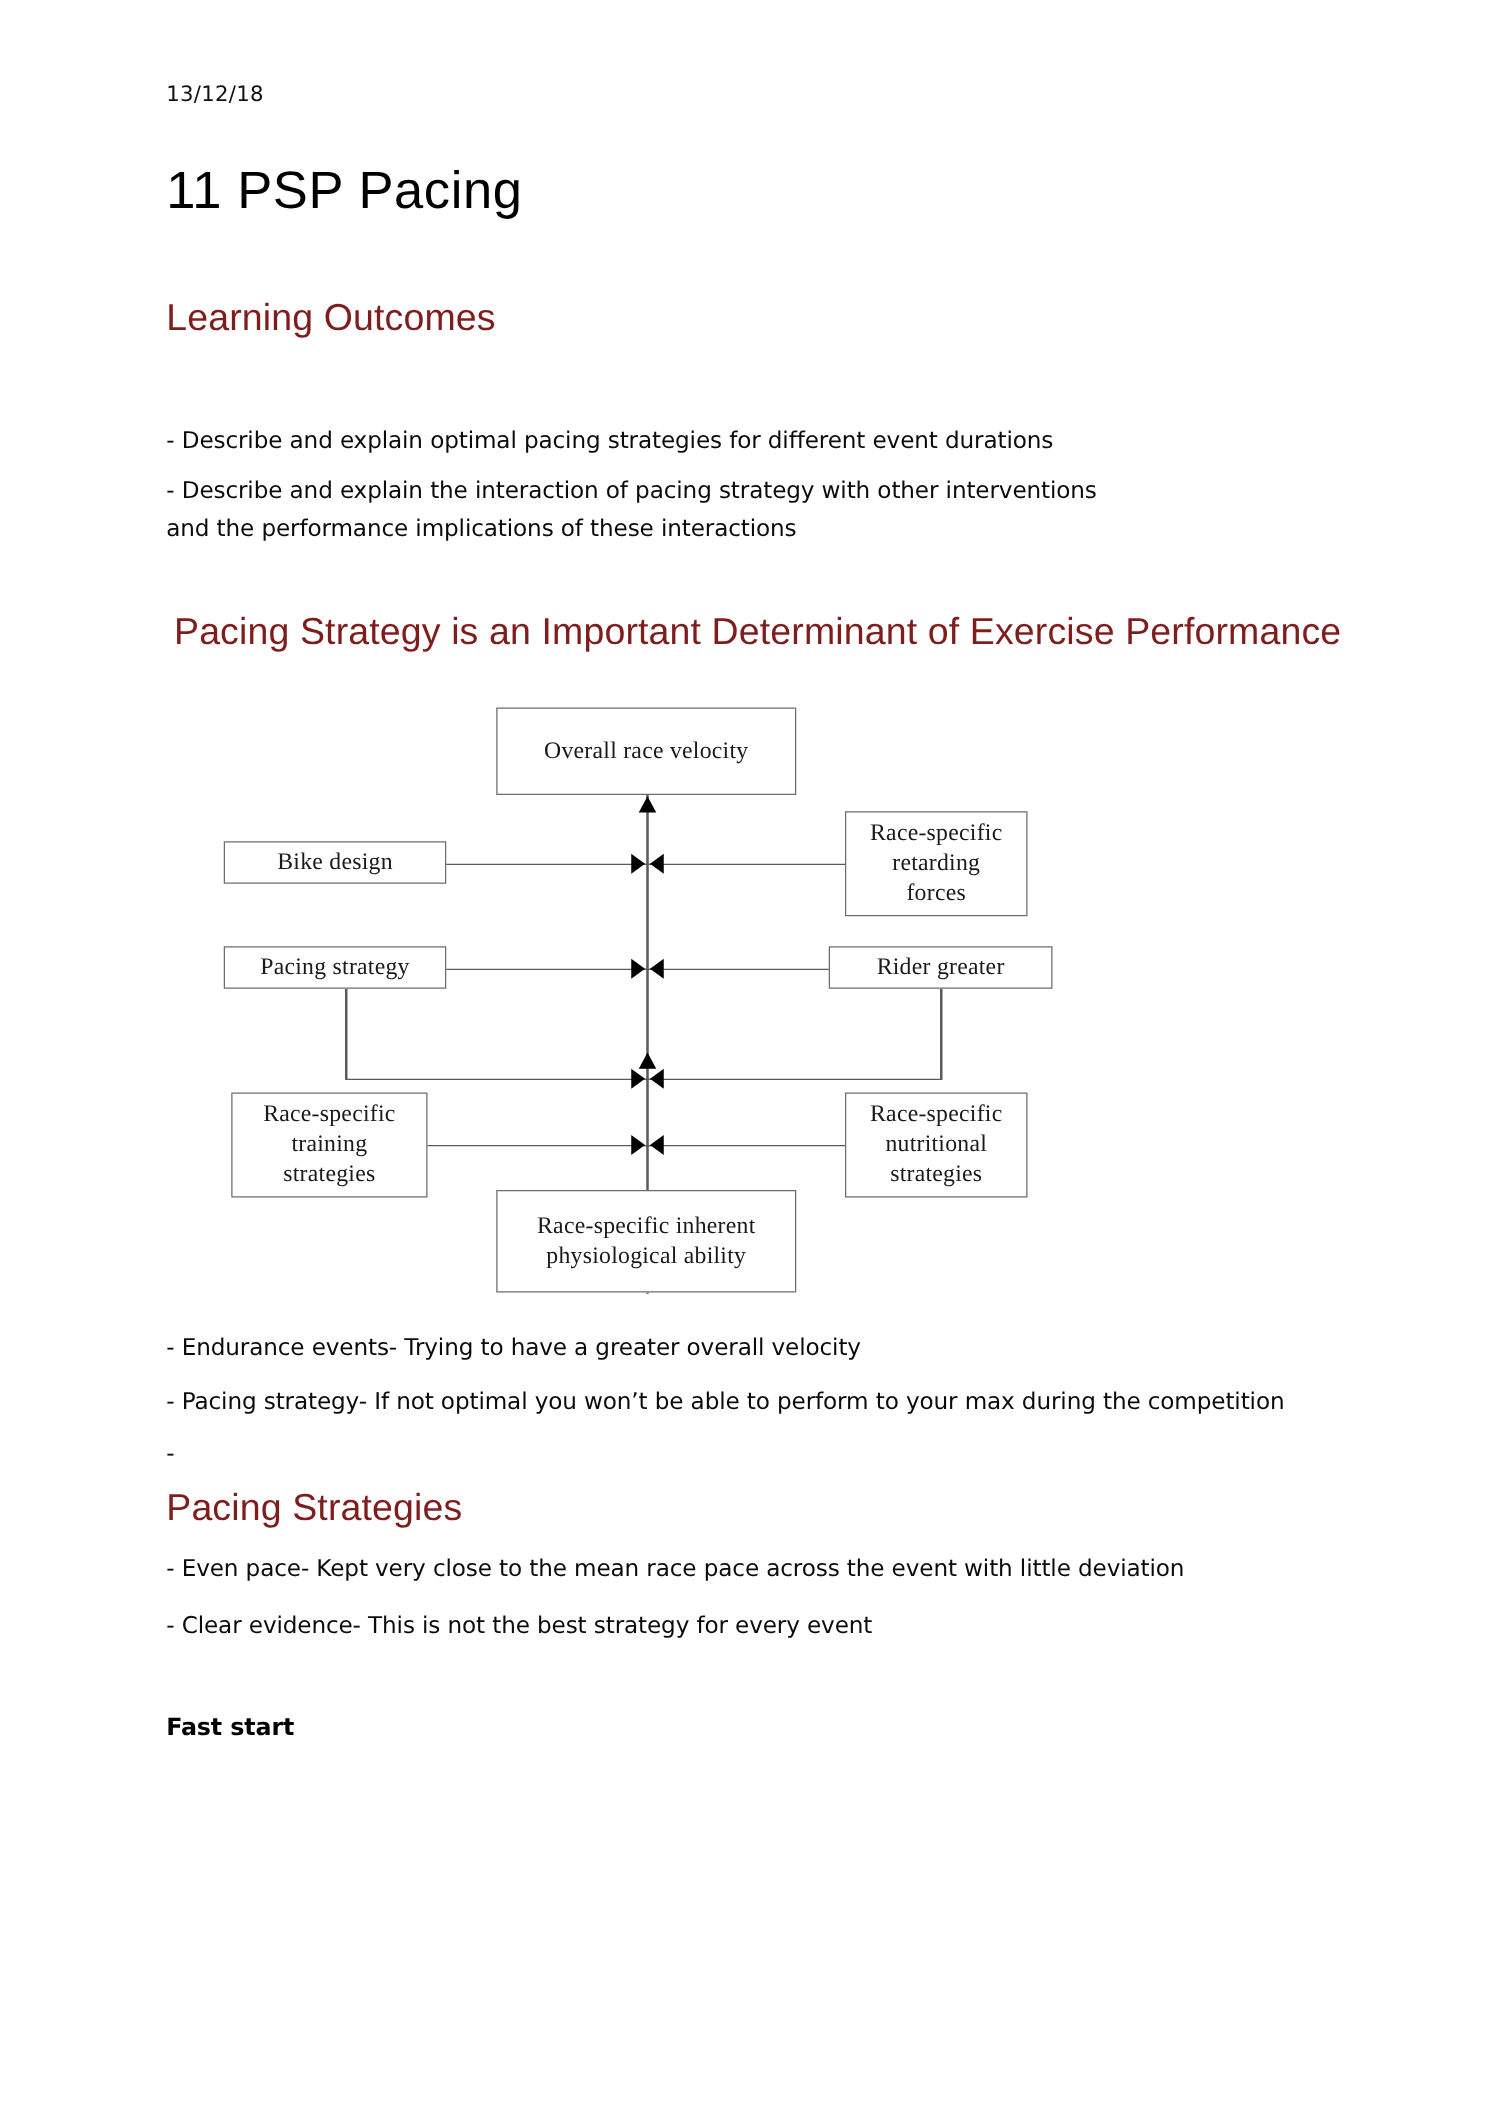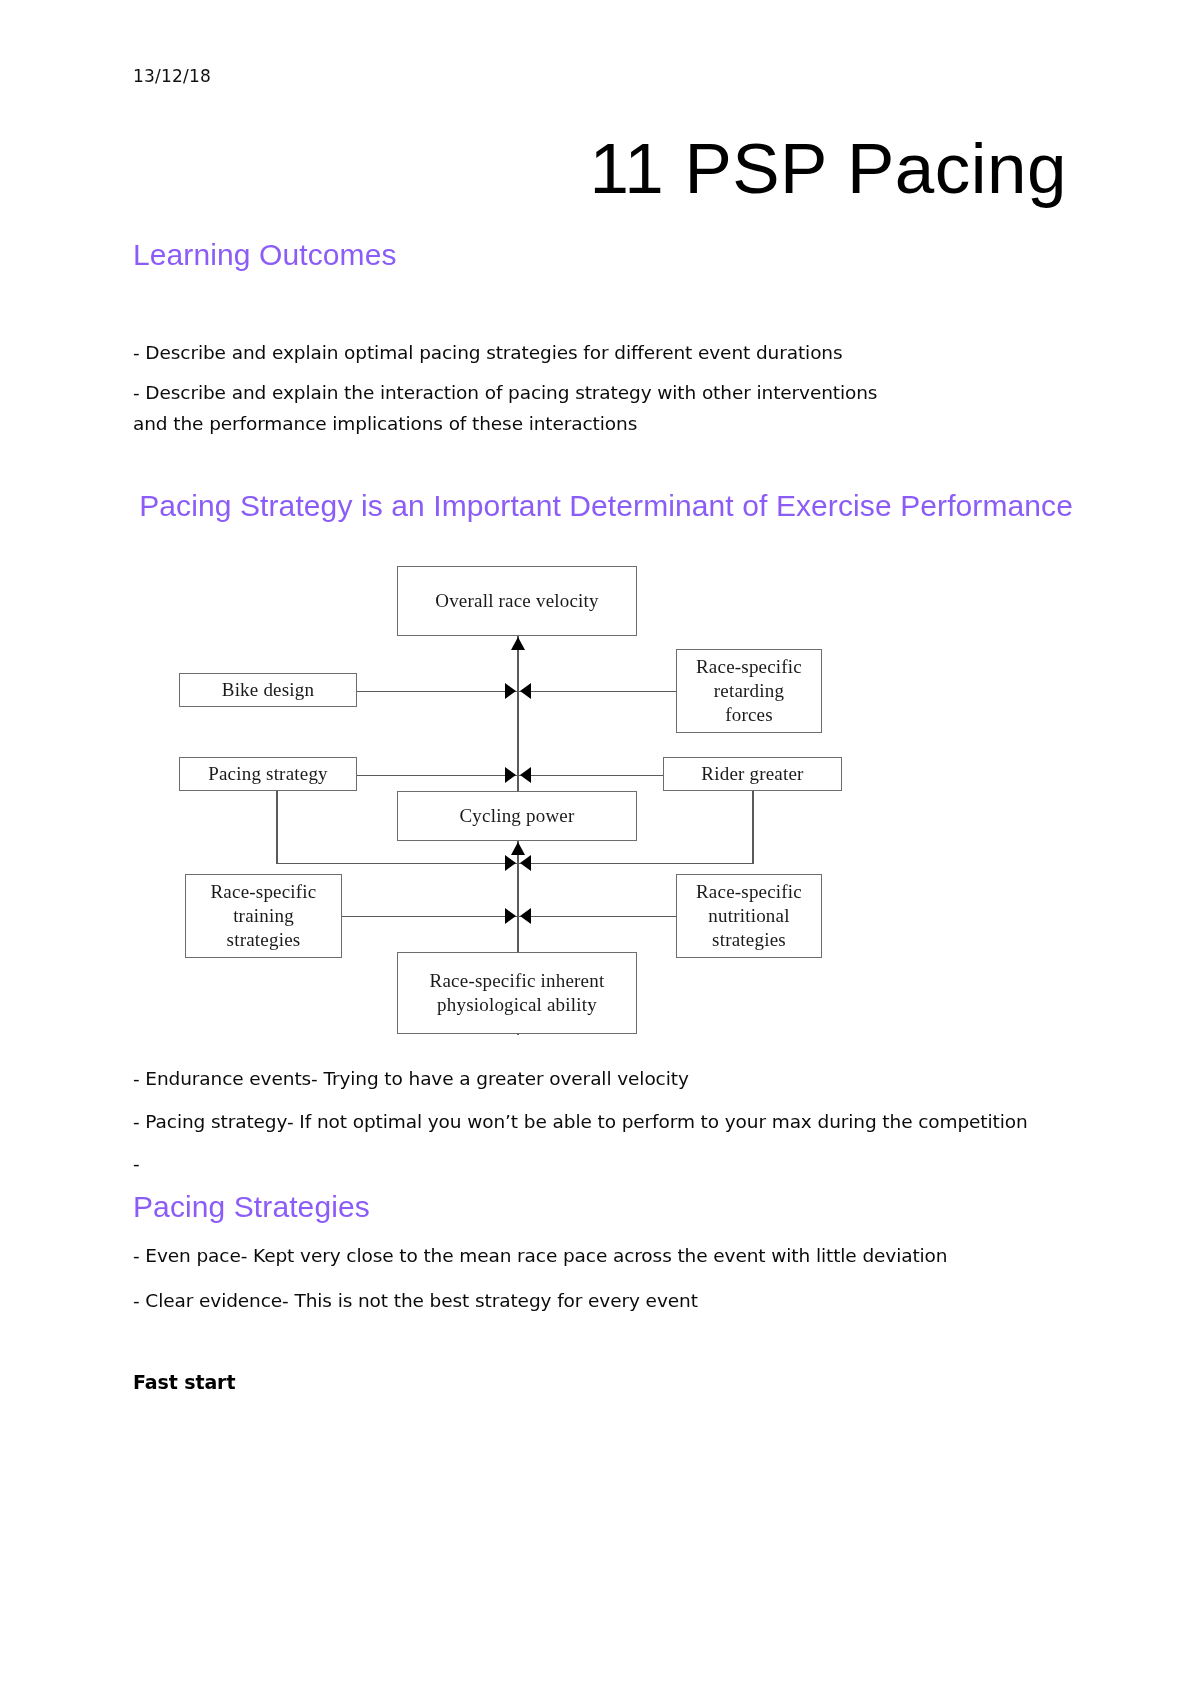--- a/index.html
+++ b/index.html
@@ -30,31 +30,31 @@
     top: 66px;
     font-size: 17px;
     letter-spacing: 0.2px;
     color: #111;
   }
   .doc-title {
     position: absolute;
     left: 133px;
     top: 128px;
     width: 934px;
-    text-align: right;
-    font-size: 71px;
+    text-align: left;
+    font-size: 42px;
     font-weight: 400;
     letter-spacing: 0.5px;
     color: #000;
     font-family: "Liberation Sans", sans-serif;
   }
   .h2 {
     font-size: 30px;
     font-weight: 400;
-    color: #8b5cf6;
+    color: #7f1d1d;
     font-family: "Liberation Sans", sans-serif;
     letter-spacing: 0.1px;
   }
   .bullet {
     font-size: 18.5px;
     line-height: 31px;
     color: #0b0b0b;
     letter-spacing: -0.1px;
     font-family: "DejaVu Sans", sans-serif;
   }
@@ -161,21 +161,20 @@
 
     <div class="line hline" style="left:178px; top:212px; width:170px;"></div>
     <div class="line hline" style="left:335px; top:212px; width:165px;"></div>
     <div class="node" style="left:3px; top:194px; width:178px; height:34px;">Pacing strategy</div>
     <div class="node" style="left:487px; top:194px; width:179px; height:34px;">Rider greater</div>
     <div class="dbl-arrow" style="left:329px; top:204px;">
       <span class="tri-l"></span>
       <span class="tri-r"></span>
     </div>
 
-    <div class="node" style="left:221px; top:228px; width:240px; height:50px;">Cycling power</div>
     <div class="up-arrow" style="left:335px; top:279px;"></div>
 
     <div class="line vline" style="left:100px; top:228px; height:73px;"></div>
     <div class="line hline" style="left:100px; top:300px; width:248px;"></div>
     <div class="line vline" style="left:576px; top:228px; height:73px;"></div>
     <div class="line hline" style="left:335px; top:300px; width:242px;"></div>
     <div class="dbl-arrow" style="left:329px; top:292px;">
       <span class="tri-l"></span>
       <span class="tri-r"></span>
     </div>

